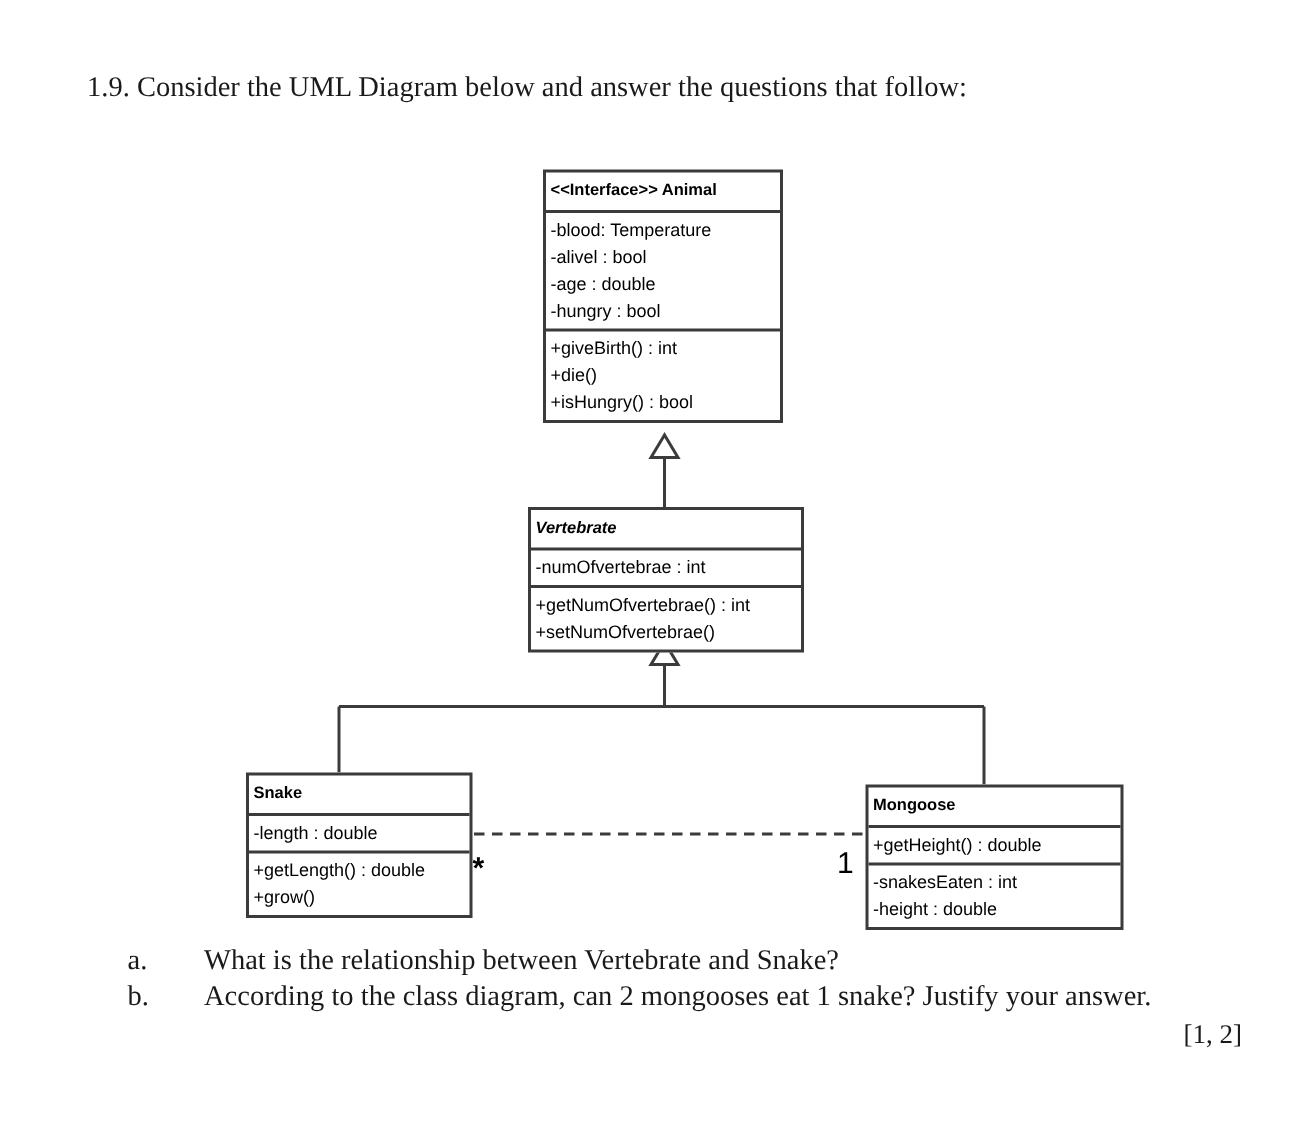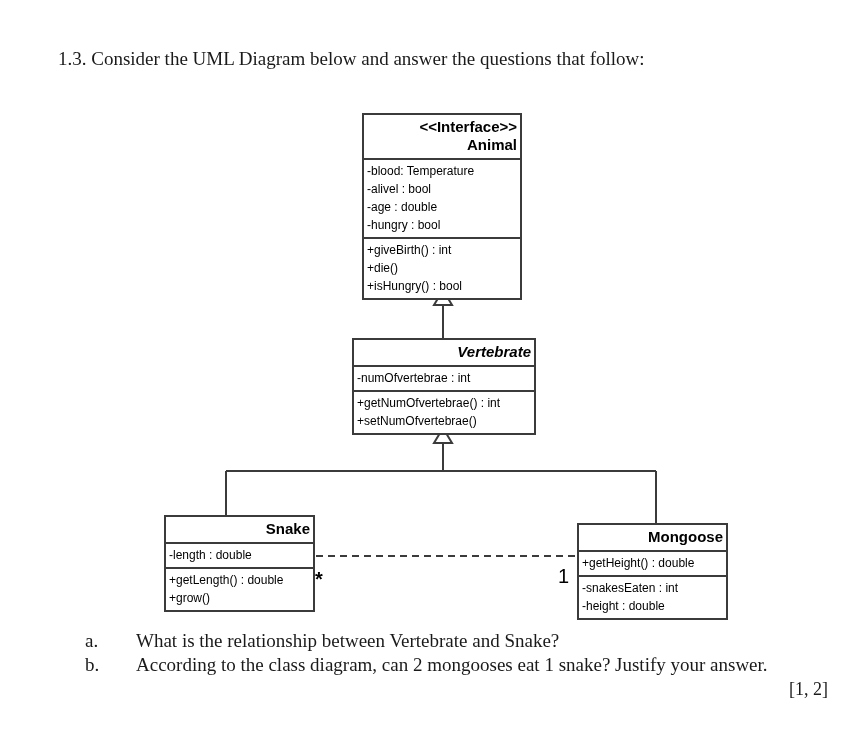--- a/index.html
+++ b/index.html
@@ -60,58 +60,58 @@
     color: #000000;
   }
   .uml-compartment {
     box-sizing: border-box;
     padding: 2px 3px 3px 3px;
   }
   .uml-compartment + .uml-compartment {
     border-top: 2px solid #3b3b3b;
   }
   .uml-name {
-    text-align: right;
+    text-align: left;
     font-weight: bold;
-    font-size: 15px;
+    font-size: 11px;
     line-height: 18px;
     padding: 3px 3px 4px 3px;
   }
   .uml-name.abstract {
     font-style: italic;
   }
   .uml-member {
     font-size: 12px;
     line-height: 18px;
     white-space: nowrap;
     text-align: left;
   }
 
   
   #class-animal     { left: 362px; top: 113px; width: 160px; }
   #class-vertebrate { left: 352px; top: 338px; width: 184px; }
   #class-snake      { left: 164px; top: 515px; width: 151px; }
-  #class-mongoose   { left: 577px; top: 523px; width: 151px; }
+  #class-mongoose   { left: 577px; top: 523px; width: 172px; }
 
   
   .multiplicity {
     position: absolute;
     font-family: "Liberation Sans", sans-serif;
     font-size: 17px;
     font-weight: bold;
     color: #000000;
     line-height: 1;
   }
   #mult-snake-end    { left: 315px; top: 569px; font-size: 20px; }
   #mult-mongoose-end { left: 558px; top: 566px; font-weight: normal; font-size: 20px; }
 </style>
 </head>
 <body>
 
-<div class="prose" id="question-stem">1.3. Consider the UML Diagram below and answer the questions that follow:</div>
+<div class="prose" id="question-stem">1.9. Consider the UML Diagram below and answer the questions that follow:</div>
 
 <div id="uml-diagram">
 
   <svg id="uml-connectors" viewBox="0 0 864 753">
 
     <g>
       <line x1="443" y1="338" x2="443" y2="302" stroke="#3b3b3b" stroke-width="2"></line>
       <polygon points="443,290 434,305 452,305" fill="#ffffff" stroke="#3b3b3b" stroke-width="2" stroke-linejoin="miter"></polygon>
     </g>
 

